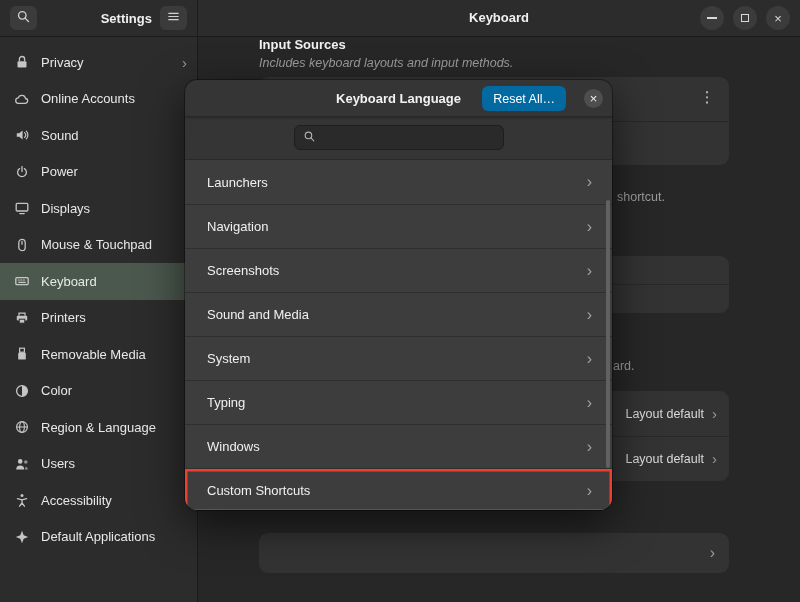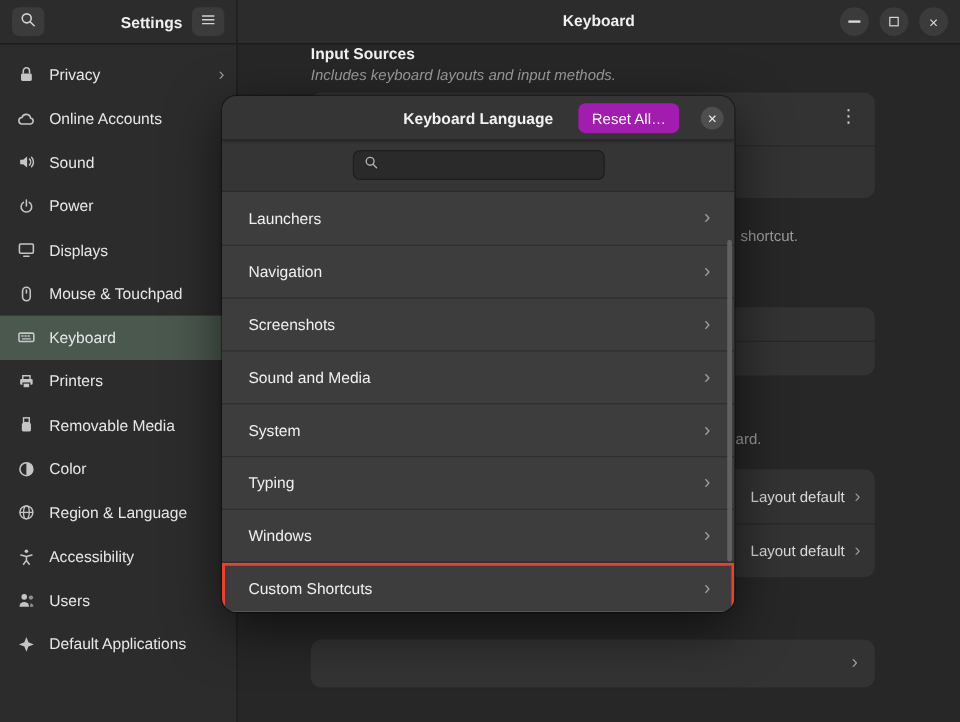--- a/index.html
+++ b/index.html
@@ -48,21 +48,21 @@
   .c5 .chev{margin-left:auto;font-size:16px;}
   .frag{position:absolute;font-size:12.5px;color:#9c9c9c;}
   .f1{left:418px;top:153px;}
   .f2{left:414px;top:322px;}
 
   
   .dialog{position:absolute;left:185px;top:80px;width:427px;height:430px;background:#353535;border-radius:12px;
     box-shadow:0 14px 44px rgba(0,0,0,.6),0 0 0 1px rgba(0,0,0,.35);z-index:10;overflow:hidden;}
   .dlg-header{position:relative;height:37px;border-bottom:1px solid #262626;box-shadow:0 1px 2px rgba(0,0,0,.25);}
   .dlg-title{position:absolute;left:0;right:0;top:0;height:37px;line-height:37px;text-align:center;font-weight:700;font-size:13px;color:#f2f2f2;}
-  .reset-btn{position:absolute;right:46px;top:6px;height:25px;padding:0 11px;background:#a21caf;border:none;border-radius:6px;color:#fff;font-size:12.5px;font-family:inherit;cursor:pointer;z-index:2;}
+  .reset-btn{position:absolute;right:46px;top:6px;height:25px;padding:0 11px;background:#0369a1;border:none;border-radius:6px;color:#fff;font-size:12.5px;font-family:inherit;cursor:pointer;z-index:2;}
   .dlg-close{position:absolute;right:9px;top:9px;width:19px;height:19px;border-radius:50%;background:#4e4e4e;border:none;color:#eee;font-size:13px;padding:0;cursor:pointer;z-index:2;display:flex;align-items:center;justify-content:center;}
   .dlg-search{height:41px;display:flex;align-items:center;justify-content:center;}
   .search-entry{width:210px;height:25px;background:#2a2a2a;border:1px solid #1e1e1e;border-radius:6px;display:flex;align-items:center;padding:0 8px;gap:6px;}
   .search-entry svg{width:13px;height:13px;opacity:.8;flex:0 0 13px;}
   .search-entry input{flex:1;min-width:0;background:transparent;border:none;outline:none;color:#eee;font-size:12.5px;font-family:inherit;padding:0;}
   .dlg-list{position:absolute;left:0;right:0;top:79px;bottom:0;border-top:1px solid #2a2a2a;}
   .dlg-row{height:44px;display:flex;align-items:center;padding:0 20px 0 22px;font-size:13px;color:#f0f0f0;background:#3d3d3d;cursor:pointer;position:relative;}
   .dlg-row + .dlg-row{border-top:1px solid #2f2f2f;}
   .dlg-row .chev{margin-left:auto;font-size:16px;color:#a2a2a2;}
   .dlg-scrollbar{position:absolute;right:2px;top:120px;width:4px;height:268px;background:#616161;border-radius:2px;z-index:12;cursor:pointer;}
@@ -177,33 +177,33 @@
         <div class="side-item">
           <svg viewBox="0 0 16 16" width="16" height="16">
             <circle cx="8" cy="8" r="5.4" fill="none" stroke="#d2d2d2" stroke-width="1.2"></circle>
             <ellipse cx="8" cy="8" rx="2.4" ry="5.4" fill="none" stroke="#d2d2d2" stroke-width="1.1"></ellipse>
             <path d="M2.6 8h10.8" stroke="#d2d2d2" stroke-width="1.1" fill="none"></path>
           </svg>
           <span class="side-label">Region &amp; Language</span>
         </div>
         <div class="side-item">
           <svg viewBox="0 0 16 16" width="16" height="16">
-            <circle cx="8" cy="3.4" r="1.5" fill="#d2d2d2"></circle>
-            <path d="M3.4 6.6L8 7.8l4.6-1.2M8 7.8v3.2M8 11l-2.4 3.2M8 11l2.4 3.2" fill="none" stroke="#d2d2d2" stroke-width="1.3" stroke-linecap="round" stroke-linejoin="round"></path>
-          </svg>
-          <span class="side-label">Accessibility</span>
-        </div>
-        <div class="side-item">
-          <svg viewBox="0 0 16 16" width="16" height="16">
             <circle cx="6.2" cy="5.4" r="2.3" fill="#d2d2d2"></circle>
             <path d="M2.2 13.6a4 4 0 0 1 8 0z" fill="#d2d2d2"></path>
             <circle cx="11.8" cy="6" r="1.8" fill="#d2d2d2" opacity=".65"></circle>
             <path d="M10.9 13.6h3a3.4 3.4 0 0 0-2.2-3.1z" fill="#d2d2d2" opacity=".65"></path>
           </svg>
           <span class="side-label">Users</span>
+        </div>
+        <div class="side-item">
+          <svg viewBox="0 0 16 16" width="16" height="16">
+            <circle cx="8" cy="3.4" r="1.5" fill="#d2d2d2"></circle>
+            <path d="M3.4 6.6L8 7.8l4.6-1.2M8 7.8v3.2M8 11l-2.4 3.2M8 11l2.4 3.2" fill="none" stroke="#d2d2d2" stroke-width="1.3" stroke-linecap="round" stroke-linejoin="round"></path>
+          </svg>
+          <span class="side-label">Accessibility</span>
         </div>
         <div class="side-item">
           <svg viewBox="0 0 16 16" width="16" height="16">
             <path d="M8 1.8l1.7 4.5L14.2 8l-4.5 1.7L8 14.2 6.3 9.7 1.8 8l4.5-1.7z" fill="#d2d2d2"></path>
           </svg>
           <span class="side-label">Default Applications</span>
         </div>
       </div>
   </div>
 

